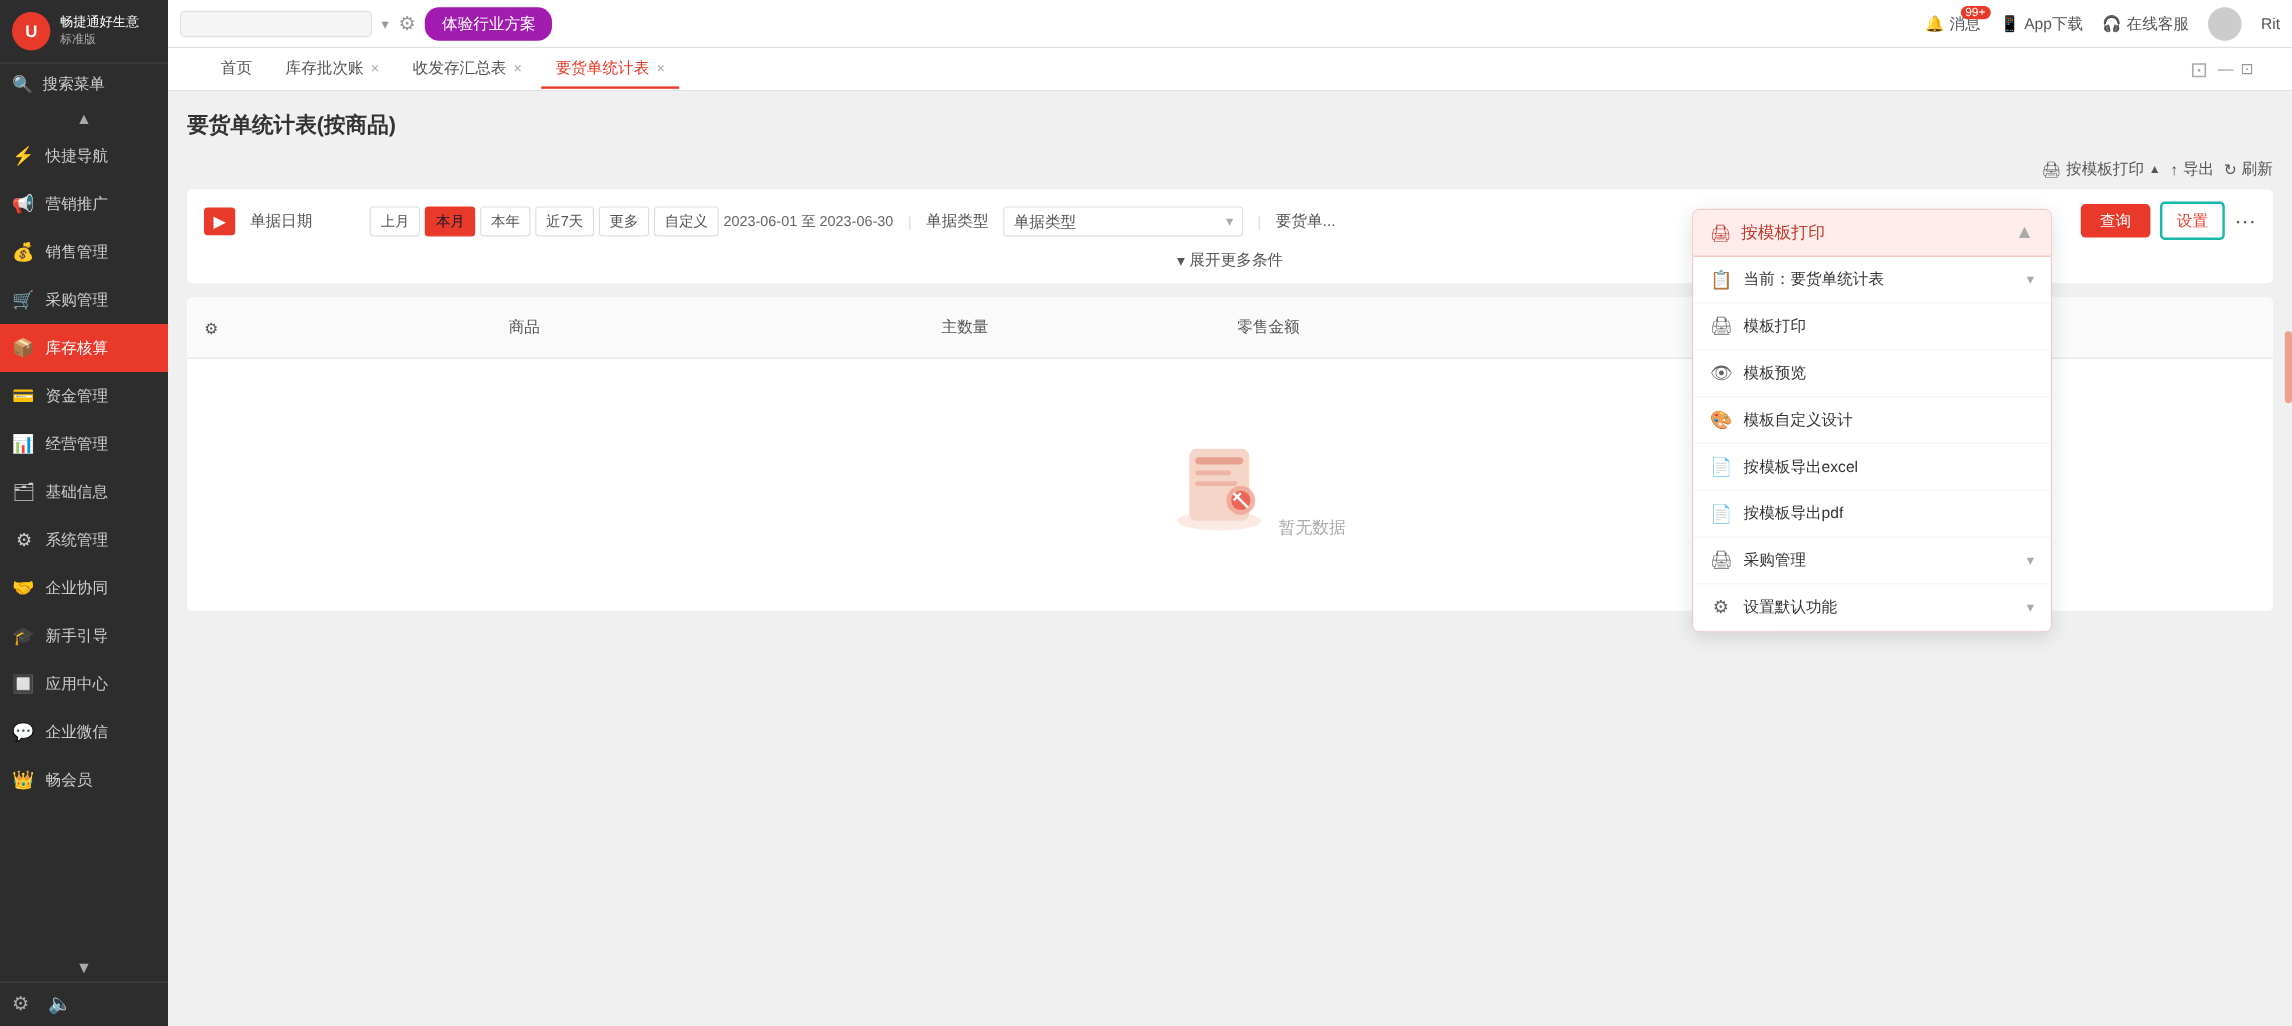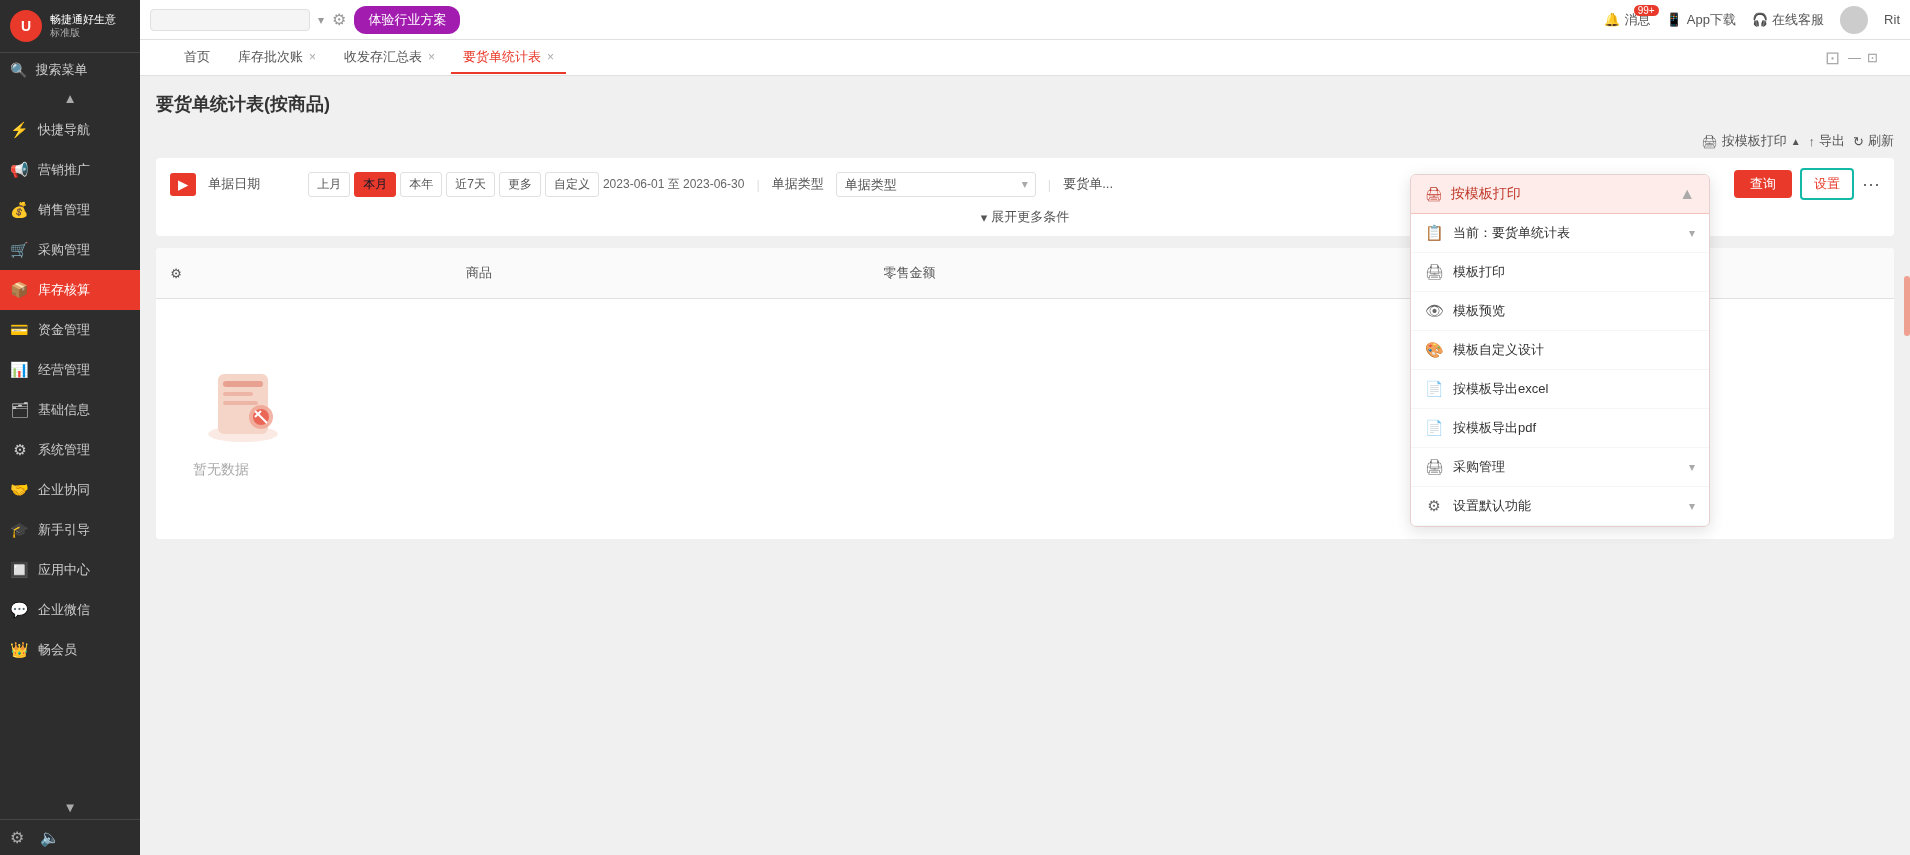--- a/index.html
+++ b/index.html
@@ -72,21 +72,21 @@
     .col-amount { flex: 1; }
     .col-rest { flex: 3; }
     .btn-print { display: flex; align-items: center; gap: 4px; color: #555; font-size: 13px; cursor: pointer; border: none; background: none; }
     .btn-export { display: flex; align-items: center; gap: 4px; color: #555; font-size: 13px; cursor: pointer; border: none; background: none; }
     .btn-refresh { display: flex; align-items: center; gap: 4px; color: #555; font-size: 13px; cursor: pointer; border: none; background: none; }
     .btn-query { background: #e8392a; color: #fff; border: none; border-radius: 4px; padding: 5px 16px; font-size: 13px; cursor: pointer; }
     .btn-setting { border: 2px solid #14b8a6; color: #e8392a; background: #fff; border-radius: 4px; padding: 5px 12px; font-size: 13px; cursor: pointer; }
     .btn-more { color: #555; font-size: 18px; cursor: pointer; border: none; background: none; }
 
     
-    .empty-state { display: flex; flex-direction: column; align-items: flex-start; justify-content: center; padding: 60px 0; margin-left: 37px; }
+    .empty-state { display: flex; flex-direction: row; align-items: flex-end; justify-content: center; padding: 60px 0; margin-left: 37px; }
     .empty-icon { width: 100px; height: 90px; position: relative; }
     .empty-text { color: #aaa; font-size: 14px; margin-top: 12px; }
 
     
     .dropdown-panel { position: absolute; top: 100px; right: 50px; background: #fff; border: 1px solid #e8d0d0; border-radius: 6px; box-shadow: 0 4px 16px rgba(0,0,0,0.12); width: 300px; z-index: 100; overflow: hidden; }
     .dropdown-panel-header { background: #fdecea; display: flex; align-items: center; justify-content: space-between; padding: 10px 14px; border-bottom: 1px solid #f5c0bc; }
     .dropdown-panel-title { display: flex; align-items: center; gap: 8px; font-size: 14px; color: #c0392b; font-weight: 500; }
     .dropdown-panel-close { color: #aaa; cursor: pointer; font-size: 16px; border: none; background: none; }
     .dropdown-item { display: flex; align-items: center; padding: 10px 14px; cursor: pointer; border-bottom: 1px solid #f5f5f5; gap: 10px; font-size: 13px; color: #333; }
     .dropdown-item-icon { color: #666; font-size: 15px; width: 18px; text-align: center; flex-shrink: 0; }
@@ -294,20 +294,21 @@
             <span>▾</span>
             <span>展开更多条件</span>
           </button>
         </div>
       </div>
 
       <div class="table-area">
         <div class="table-header-row">
           <div class="table-col col-settings">⚙</div>
           <div class="table-col col-goods">商品</div>
+          <div class="table-col col-qty">主数量</div>
           <div class="table-col col-amount">零售金额</div>
           <div class="table-col col-rest"></div>
         </div>
 
         <div class="empty-state">
 
           <div class="empty-icon">
             <svg width="100" height="90" viewBox="0 0 100 90" fill="none" xmlns="http://www.w3.org/2000/svg">
               <ellipse cx="50" cy="75" rx="35" ry="8" fill="#f5d5c8" opacity="0.5"></ellipse>
               <rect x="25" y="15" width="50" height="60" rx="6" fill="#f5d5c8"></rect>

